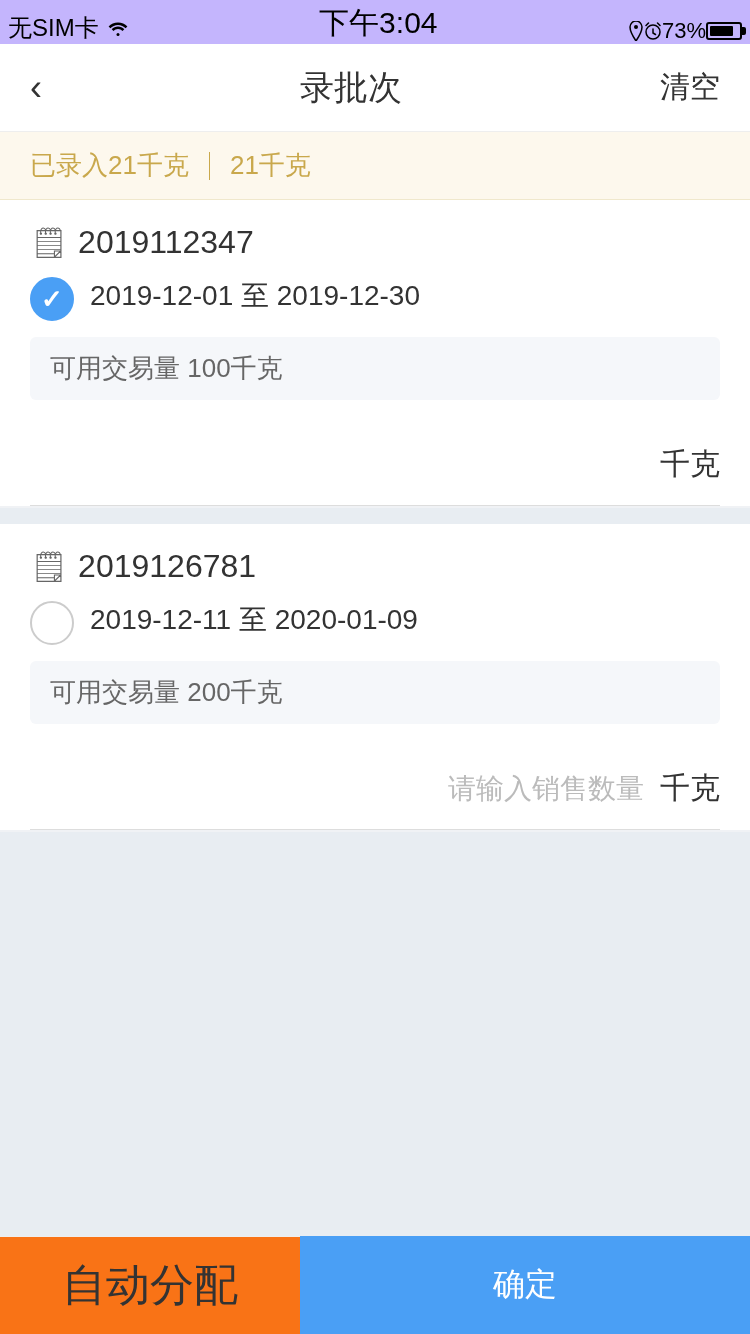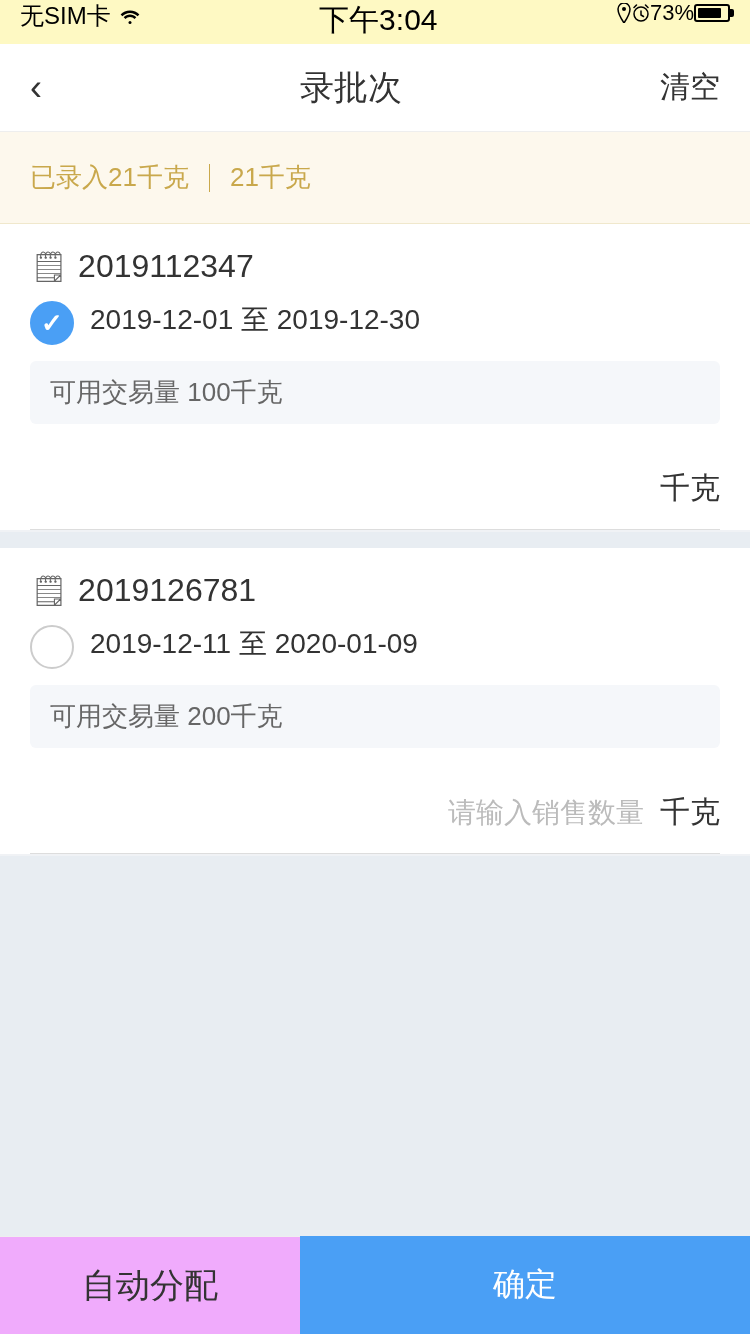--- a/index.html
+++ b/index.html
@@ -10,25 +10,25 @@
       font-family: -apple-system, "PingFang SC", "Helvetica Neue", sans-serif;
       background: #f0f2f5;
       font-size: 28px;
       color: #333;
     }
 
     
     .status-bar {
       width: 100%;
       height: 44px;
-      background: #fef9c3;
-      display: flex;
-      align-items: flex-start;
+      background: #c4b5fd;
+      display: flex;
+      align-items: flex-end;
       justify-content: space-between;
-      padding: 0 20px;
+      padding: 0 8px;
       font-size: 24px;
       color: #000;
     }
     .status-bar .left { display: flex; align-items: center; gap: 8px; }
     .status-bar .center { font-size: 30px; font-weight: 500; }
     .status-bar .right { display: flex; align-items: center; font-size: 22px; }
     .battery-icon {
       width: 36px; height: 18px;
       border: 2px solid #000;
       border-radius: 3px;
@@ -77,21 +77,21 @@
     .nav-clear {
       font-size: 30px;
       color: #333;
       cursor: pointer;
     }
 
     
     .info-banner {
       width: 100%;
       background: #fdf8ed;
-      padding: 28px 30px;
+      padding: 16px 30px;
       display: flex;
       align-items: center;
       gap: 20px;
       border-bottom: 1px solid #f0e8cc;
     }
     .info-banner .label {
       font-size: 26px;
       color: #c9a84c;
     }
     .info-banner .divider {
@@ -248,23 +248,23 @@
     .bottom-buttons {
       position: fixed;
       bottom: 0;
       left: 0;
       width: 750px;
       height: 98px;
       display: flex;
     }
     .btn-auto {
       flex: 1;
-      background: #f0abfc;
+      background: #f97316;
       border: none;
-      font-size: 34px;
+      font-size: 44px;
       color: #333;
       cursor: pointer;
       border-top: 1px solid #eee;
     }
     .btn-confirm {
       flex: 1.5;
       background: #4a9ff5;
       border: none;
       font-size: 32px;
       color: #fff;

